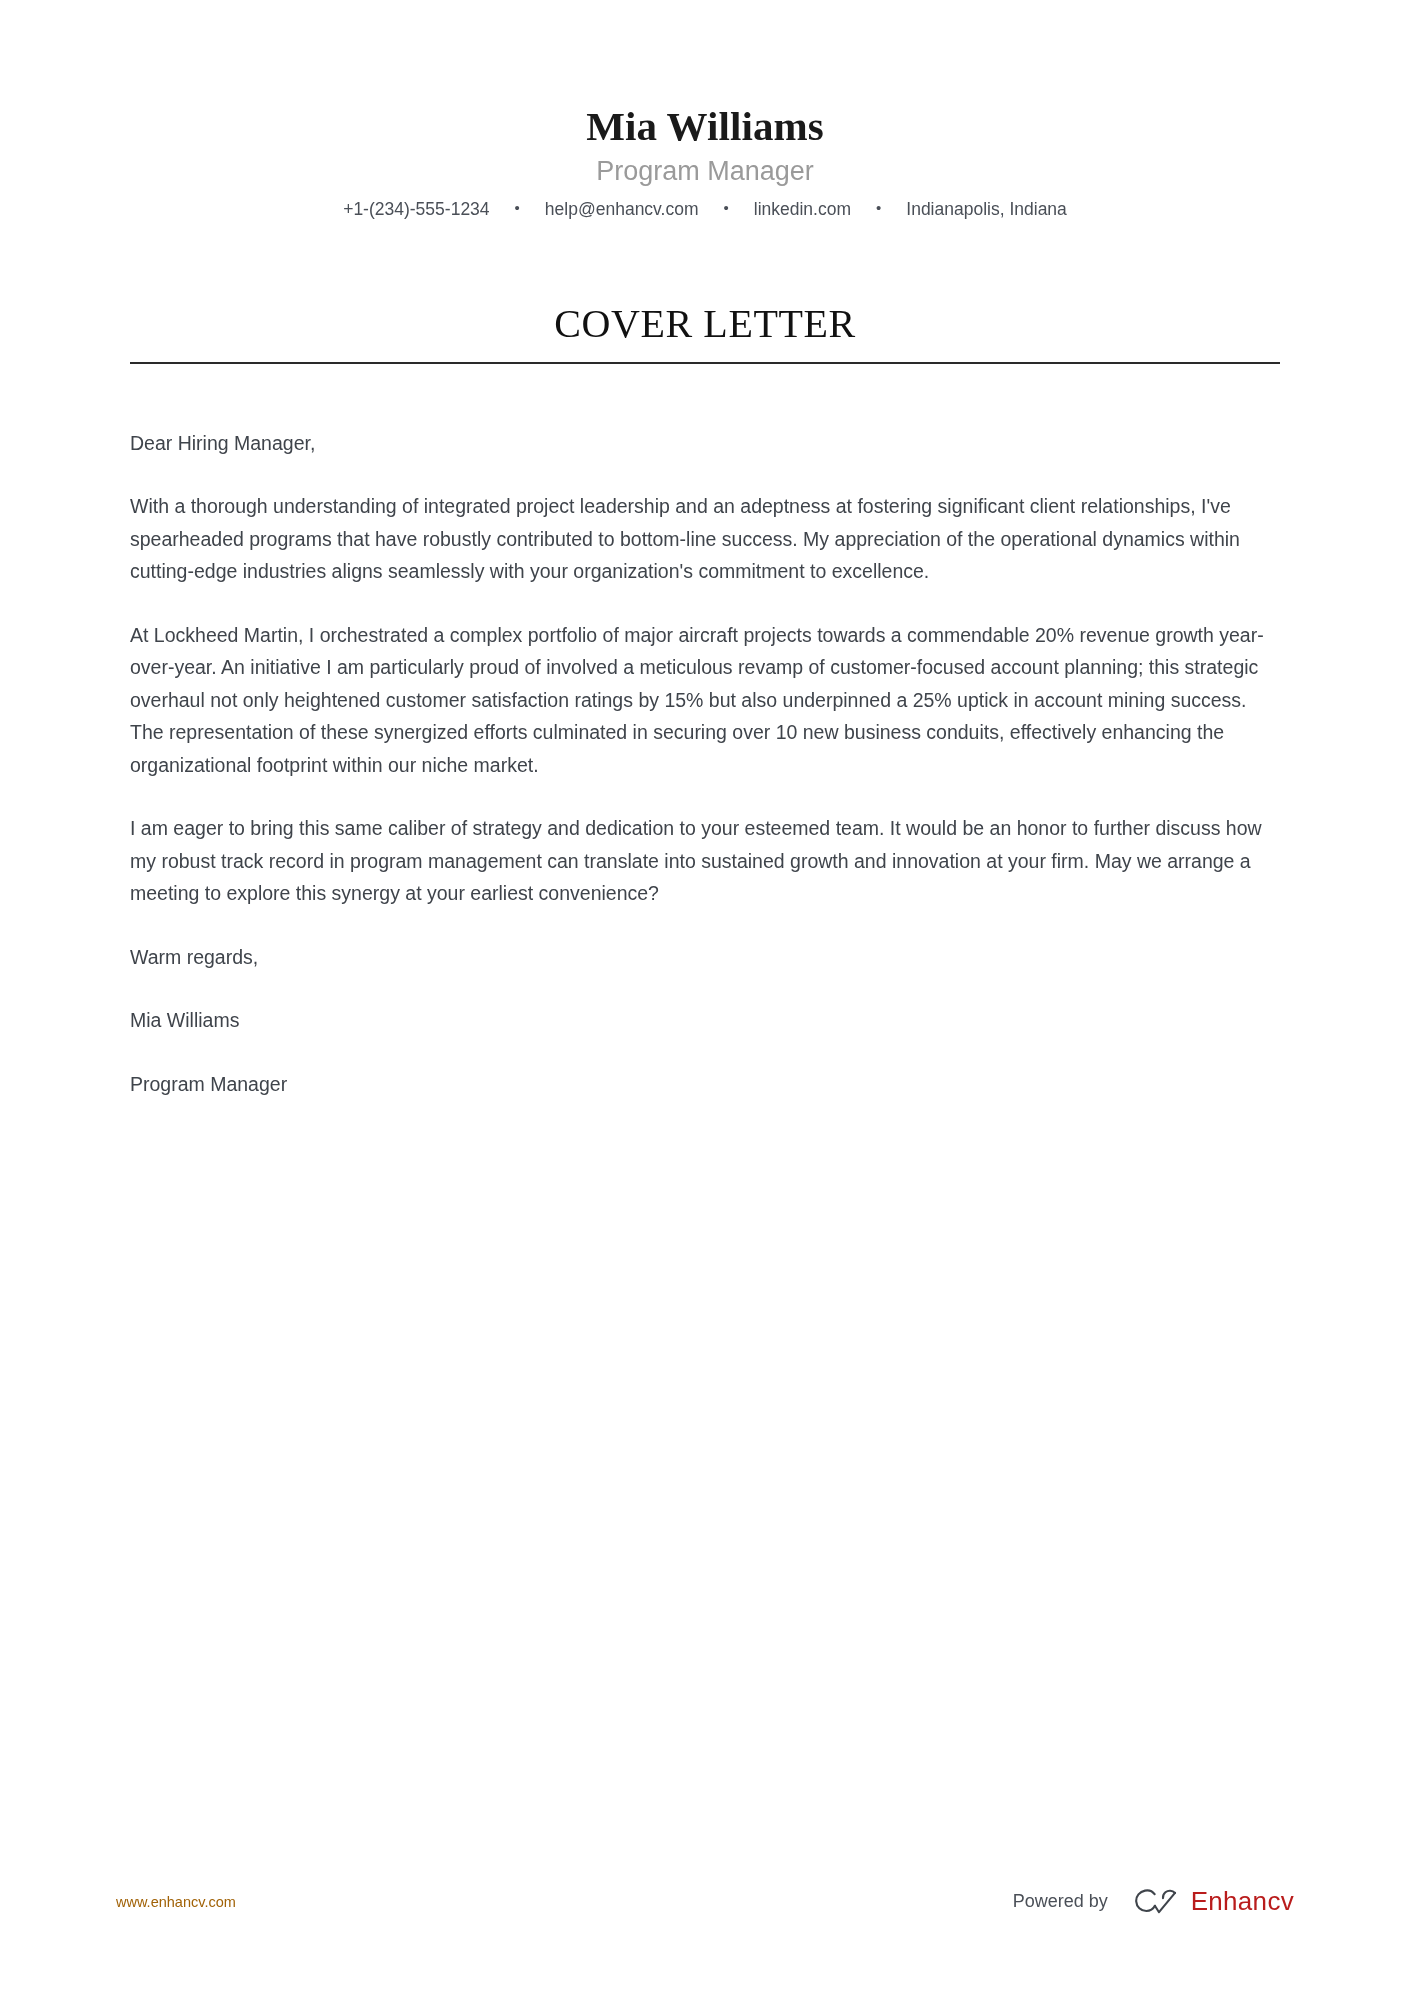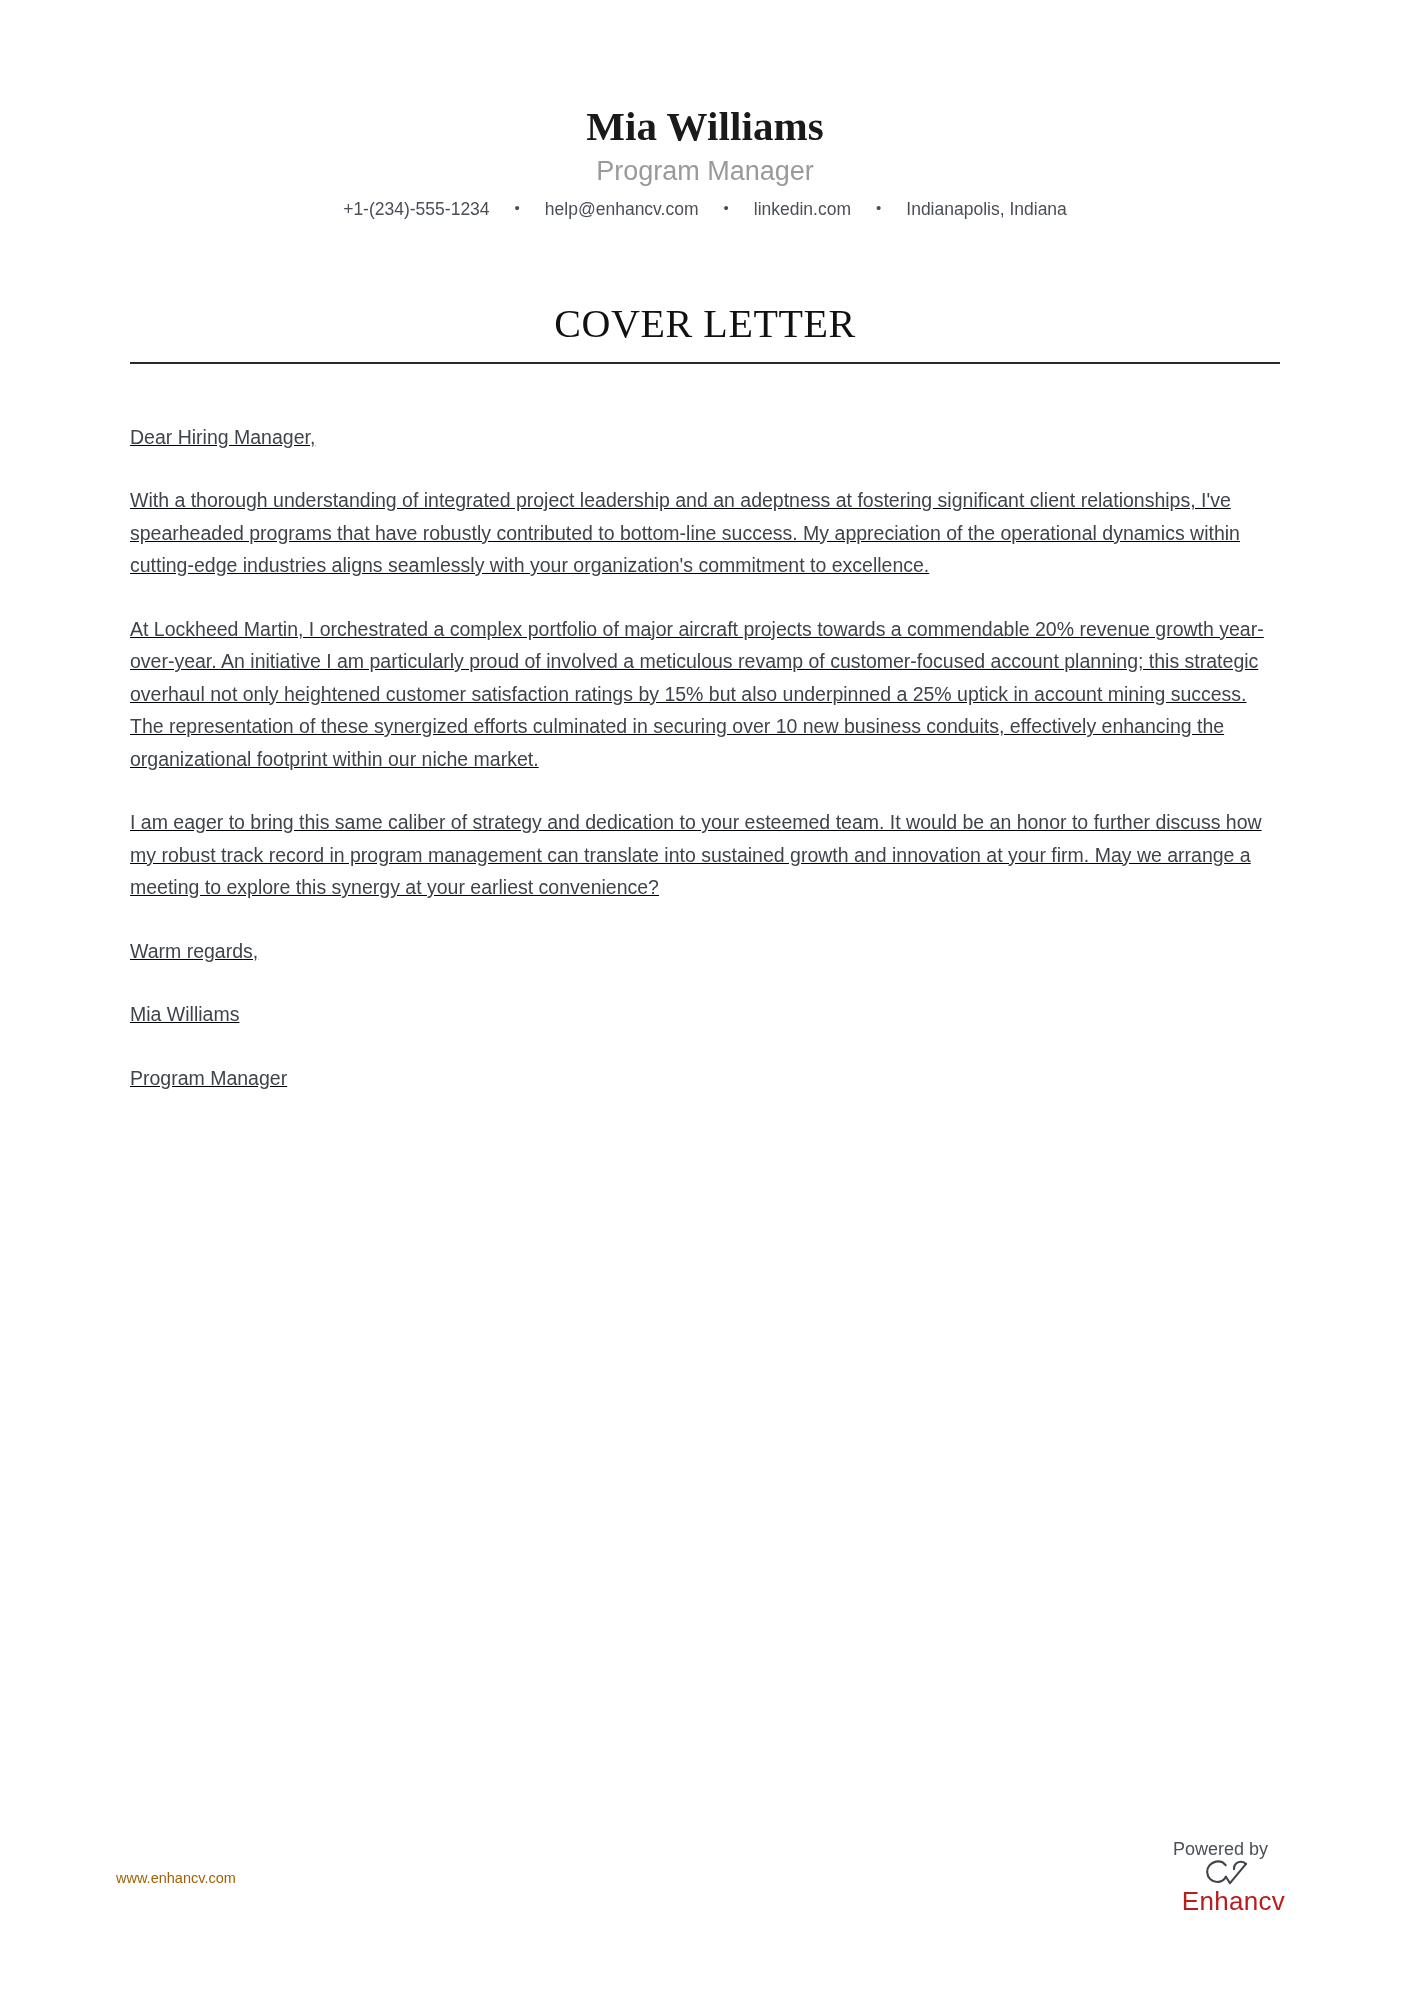--- a/index.html
+++ b/index.html
@@ -81,23 +81,22 @@
   .divider {
     height: 2px;
     background: #2a2a2a;
     margin-top: 15px;
     width: 100%;
   }
 
   
   .letter-body {
     width: 1150px;
-    margin: 6px auto;
+    margin: 12px auto;
     padding-top: 51px;
-    text-decoration: underline;
   }
   .para {
     font-family: "Liberation Sans", sans-serif;
     font-size: 19.5px;
     line-height: 32.5px;
     color: #3f444b;
     margin: 0 0 31px 0;
     text-align: left;
   }
   .signoff {
@@ -123,21 +122,20 @@
     justify-content: space-between;
   }
   .footer-url {
     font-family: "Liberation Sans", sans-serif;
     font-size: 14.5px;
     color: #a16207;
   }
   .footer-right {
     display: flex;
     align-items: center;
-    flex-direction: column;
   }
   .powered-by {
     font-family: "Liberation Sans", sans-serif;
     font-size: 18px;
     color: #4a4f57;
     margin-right: 26px;
   }
   .brand-logo {
     display: inline-flex;
     align-items: center;

